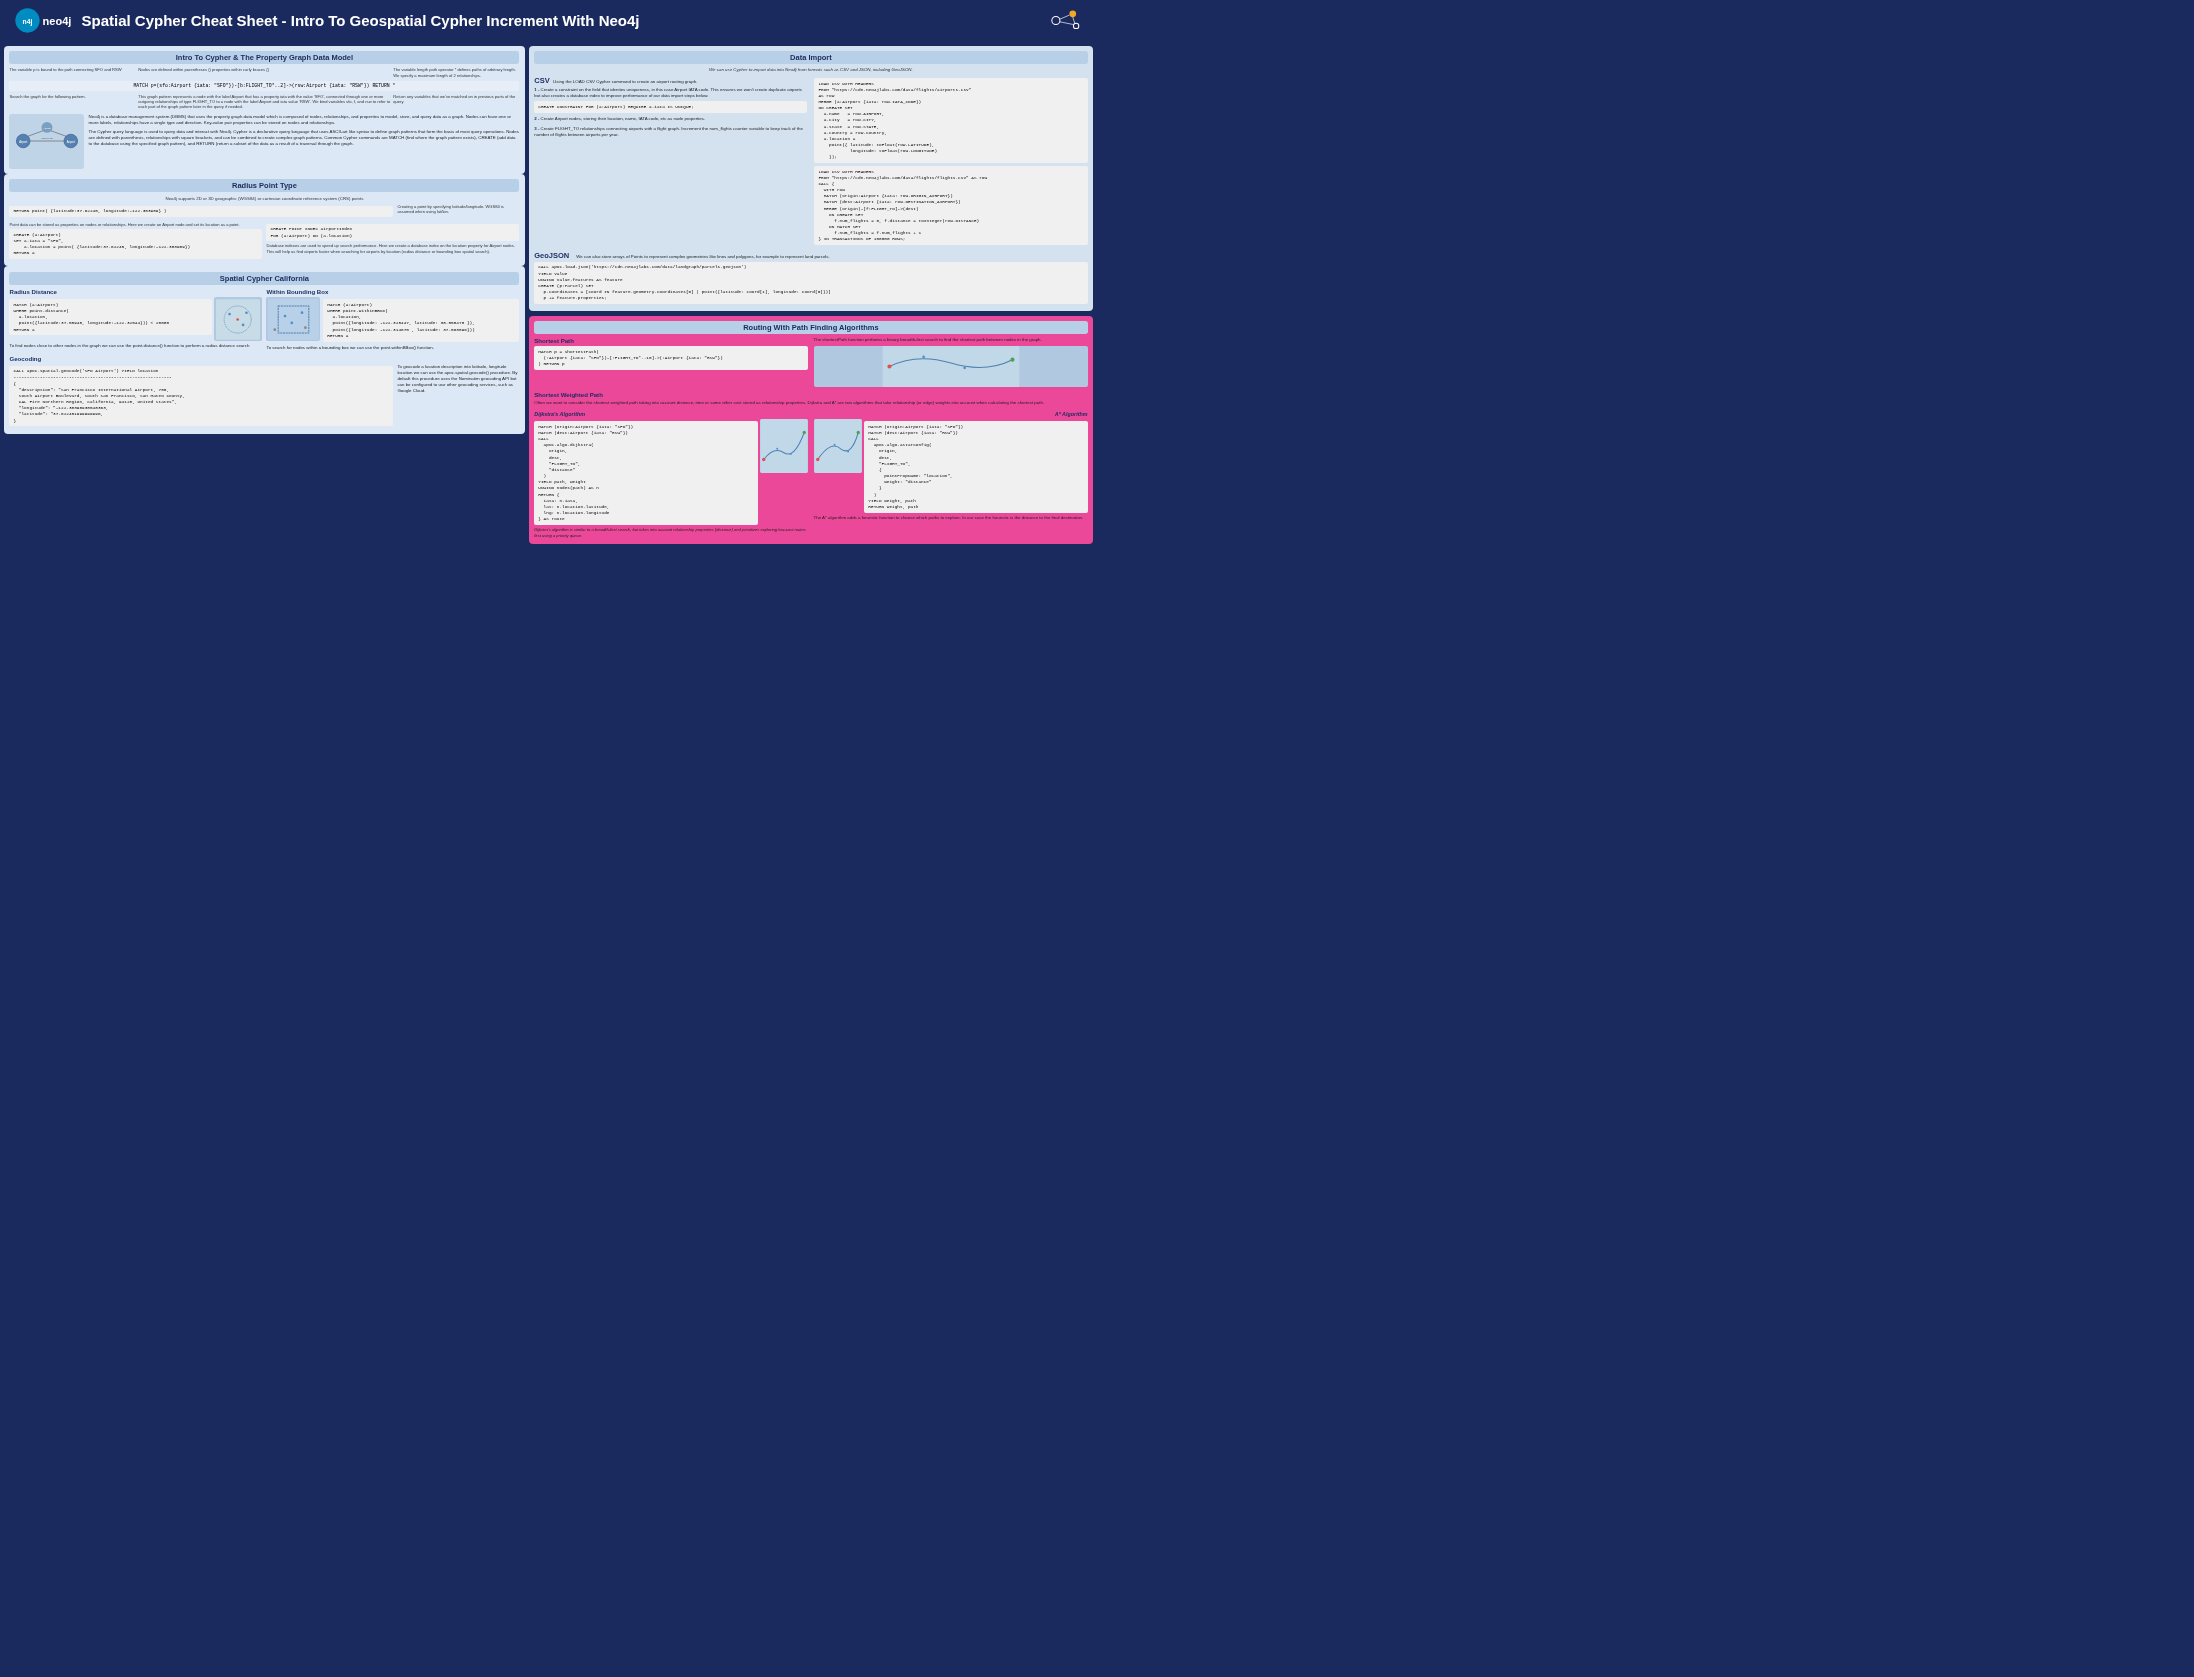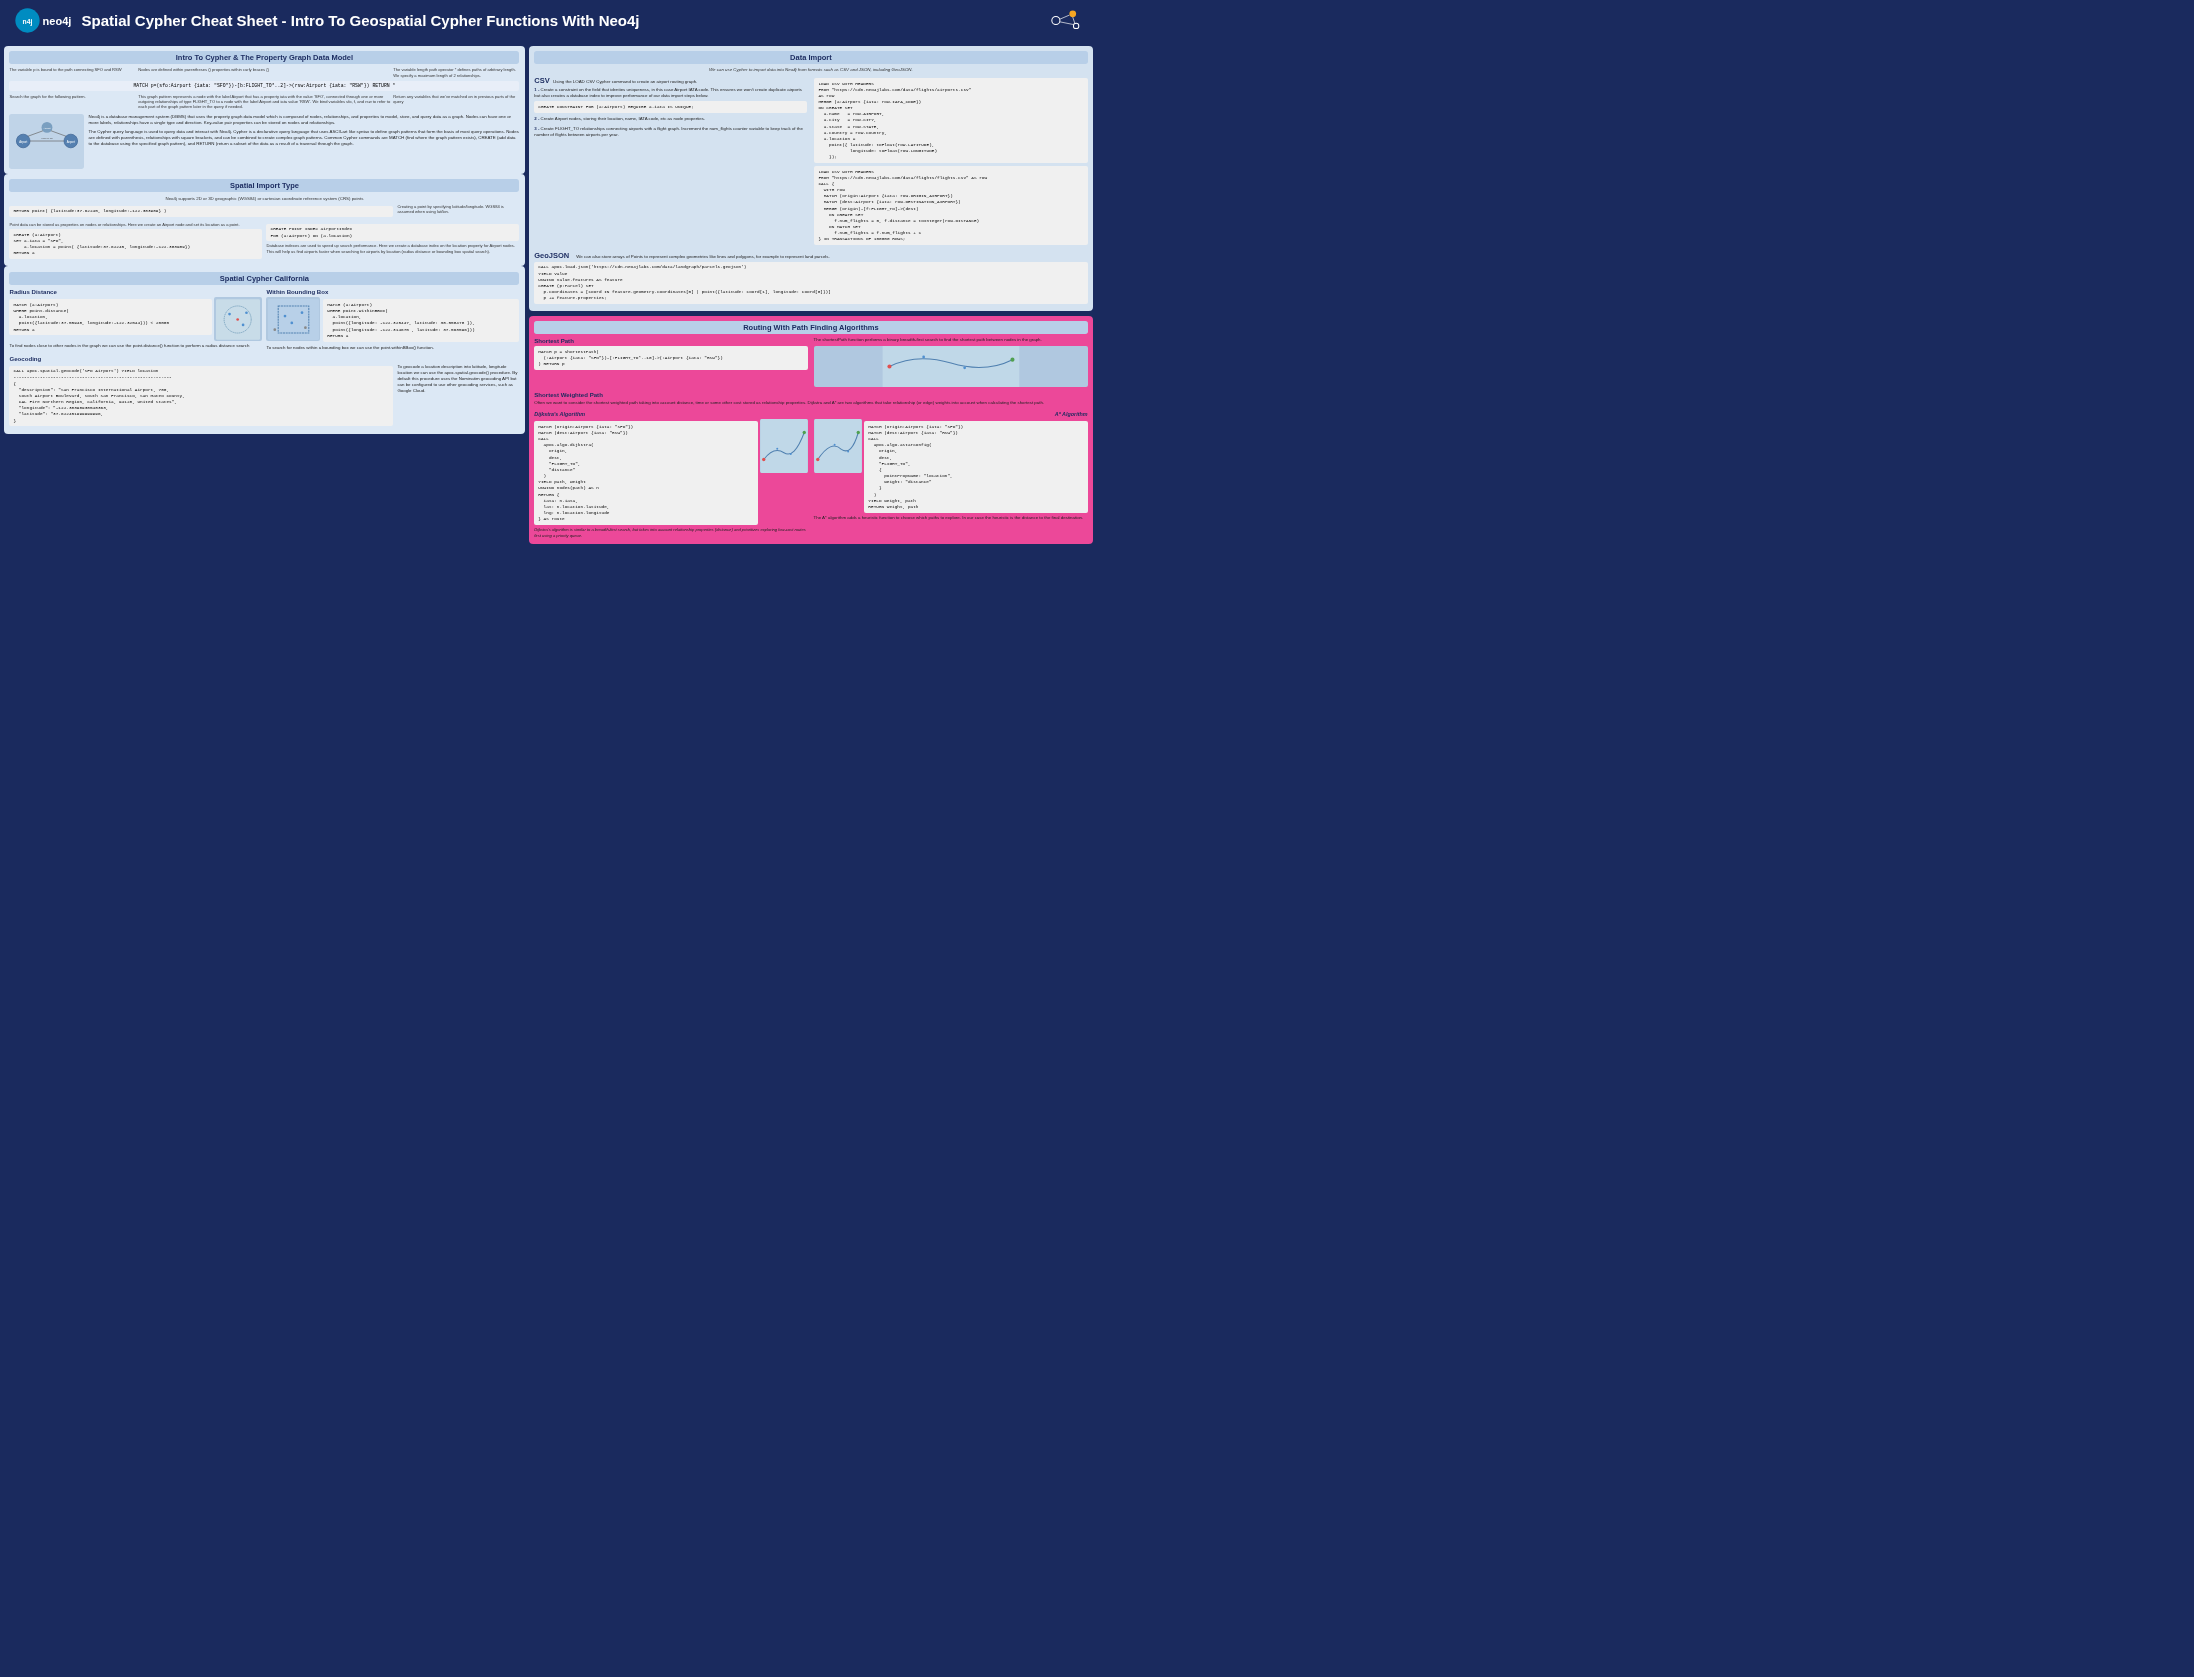--- a/index.html
+++ b/index.html
@@ -158,21 +158,21 @@
 <body>
 
 <div class="header">
   <div class="header-logo">
     <svg width="27" height="27" viewBox="0 0 40 40" style="font-size:7px">
       <circle cx="20" cy="20" r="18" fill="#008CC1"></circle>
       <text x="20" y="25" text-anchor="middle" fill="white" font-size="10" font-weight="bold">n4j</text>
     </svg>
     <span style="font-size:11px;font-weight:bold;color:white;">neo4j</span>
   </div>
-  <h1>Spatial Cypher Cheat Sheet - Intro To Geospatial Cypher Functions With Neo4j</h1>
+  <h1>Spatial Cypher Cheat Sheet - Intro To Geospatial Cypher Increment With Neo4j</h1>
   <div class="header-graph-icon">
     <svg width="34" height="27" viewBox="0 0 50 40">
       <circle cx="10" cy="20" r="6" fill="none" stroke="white" stroke-width="1.5"></circle>
       <circle cx="35" cy="10" r="5" fill="#f5a623" stroke="none"></circle>
       <circle cx="40" cy="28" r="4" fill="none" stroke="white" stroke-width="1.5"></circle>
       <line x1="16" y1="18" x2="30" y2="12" stroke="white" stroke-width="1"></line>
       <line x1="16" y1="22" x2="36" y2="26" stroke="white" stroke-width="1"></line>
       <line x1="35" y1="15" x2="38" y2="24" stroke="white" stroke-width="1"></line>
     </svg>
   </div>
@@ -218,21 +218,21 @@
           </svg>
         </div>
         <div>
           <p class="body-text" style="margin-bottom:2.7px;">Neo4j is a database management system (DBMS) that uses the property graph data model which is composed of nodes, relationships, and properties to model, store, and query data as a graph. Nodes can have one or more labels, relationships have a single type and direction. Key-value pair properties can be stored on nodes and relationships.</p>
           <p class="body-text">The Cypher query language is used to query data and interact with Neo4j. Cypher is a declarative query language that uses ASCII-art like syntax to define graph patterns that form the basis of most query operations. Nodes are defined with parenthesis, relationships with square brackets, and can be combined to create complex graph patterns. Common Cypher commands are MATCH (find where the graph pattern exists), CREATE (add data to the database using the specified graph pattern), and RETURN (return a subset of the data as a result of a traversal through the graph.</p>
         </div>
       </div>
     </div>
 
     <div class="card spatial-point-card">
-      <div class="section-header">Spatial Import Type</div>
+      <div class="section-header">Radius Point Type</div>
       <div style="text-align:center;font-size:4.4px;color:#333;margin-bottom:2.7px;">Neo4j supports 2D or 3D geographic (WGS84) or cartesian coordinate reference system (CRS) points</div>
 
       <div style="display:grid;grid-template-columns:1fr auto;gap:4.1px;align-items:start;margin-bottom:2.7px;">
         <div class="code-block"><span>RETURN point( {latitude:37.62245, longitude:-122.383989} )</span></div>
         <div class="point-desc" style="max-width:122px;">Creating a point by specifying latitude/longitude. WGS84 is assumed when using lat/lon.</div>
       </div>
 
       <div style="display:grid;grid-template-columns:1fr 1fr;gap:4.1px;">
         <div>
           <div class="point-desc" style="margin-bottom:1.4px;">Point data can be stored as properties on nodes or relationships. Here we create an Airport node and set its location as a point.</div>

